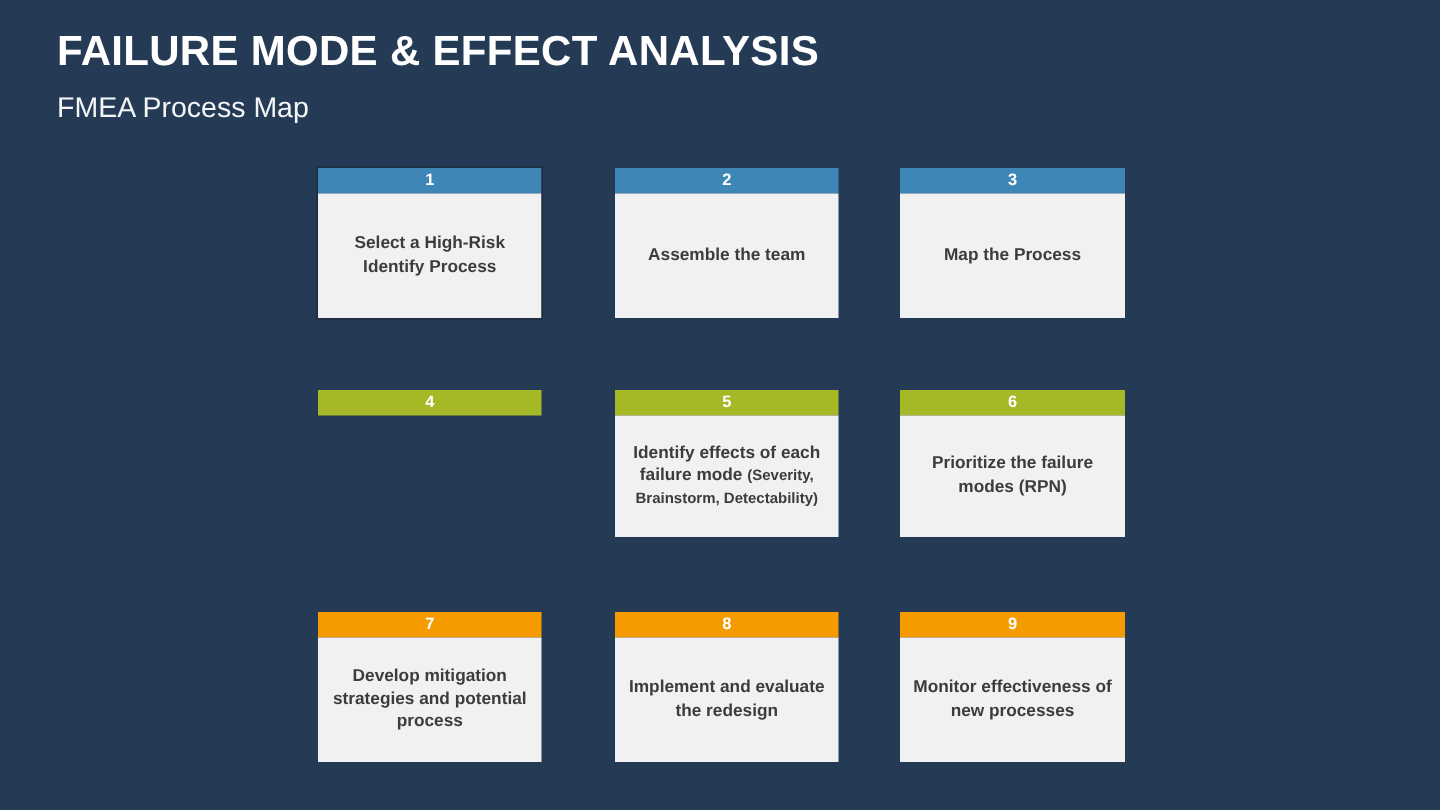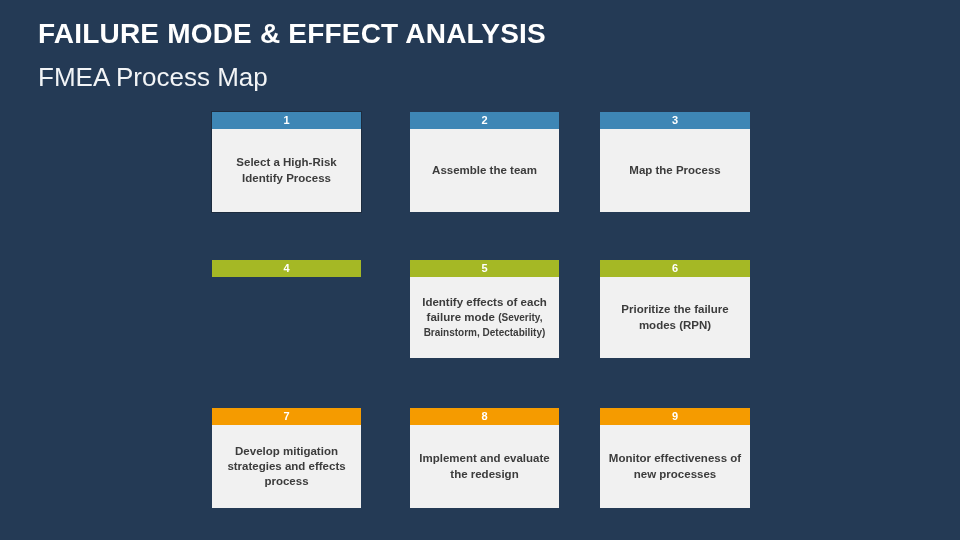--- a/index.html
+++ b/index.html
@@ -20,21 +20,21 @@
     left: 38px; top: 18px;
     font-size: 28px;
     font-weight: bold;
     color: #ffffff;
     letter-spacing: 0.2px;
     white-space: nowrap;
   }
   .page-subtitle {
     position: absolute;
     left: 38px; top: 62px;
-    font-size: 26px;
+    font-size: 19px;
     font-weight: normal;
     color: #f2f4f6;
     white-space: nowrap;
   }
 
   
   .node {
     position: absolute;
     width: 149px;
     display: flex;
@@ -144,21 +144,21 @@
   <div class="node row2 col3">
     <div class="node-head" style="background: rgb(165, 184, 37);">6</div>
     <div class="node-body">
       <span class="node-label">Prioritize the failure modes (RPN)</span>
     </div>
   </div>
 
   <div class="node row3 col1">
     <div class="node-head" style="background: rgb(245, 155, 0);">7</div>
     <div class="node-body">
-      <span class="node-label">Develop mitigation strategies and effects process</span>
+      <span class="node-label">Develop mitigation strategies and potential process</span>
     </div>
   </div>
 
   <div class="node row3 col2">
     <div class="node-head" style="background: rgb(245, 155, 0);">8</div>
     <div class="node-body">
       <span class="node-label">Implement and evaluate the redesign</span>
     </div>
   </div>
 

